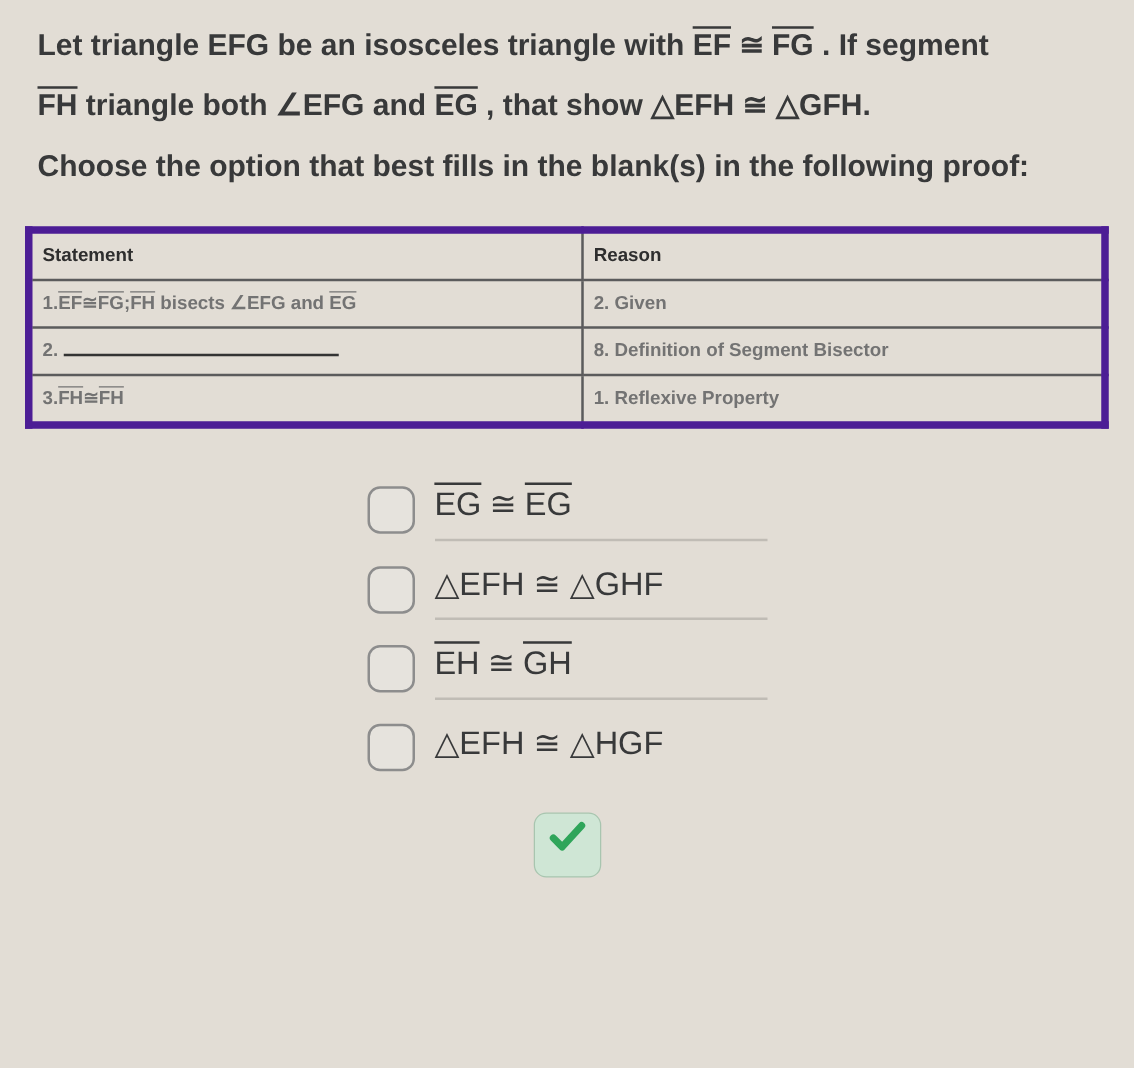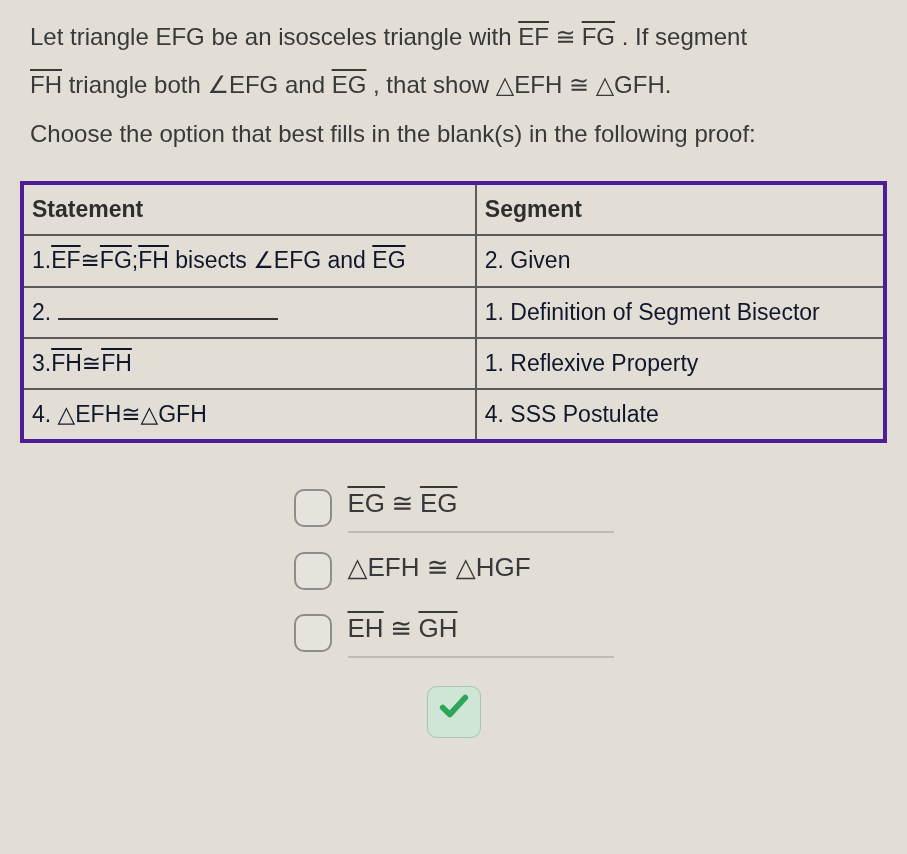--- a/index.html
+++ b/index.html
@@ -7,36 +7,36 @@
       width: 907px;
       height: 854px;
       background: #e2ddd5;
       font-family: Arial, Helvetica, sans-serif;
       color: #38393a;
       font-size: 24px;
       line-height: 1.6;
       padding: 18px 20px 0 20px;
     }
     .problem-text { padding: 0 10px 10px 10px; }
-    .problem-text p { margin-bottom: 10px; }
+    .problem-text p { margin-bottom: 10px; font-weight: bold; }
     .over { text-decoration: overline; }
     .cong { font-family: "Cambria Math","STIXGeneral","Segoe UI Symbol",serif; }
     table.proof {
       width: 100%;
       border-collapse: collapse;
-      border: 4px solid #4c1d95;
+      border: 6px solid #4c1d95;
       margin-top: 8px;
-      font-size: 23px;
+      font-size: 15px;
     }
     table.proof td, table.proof th {
       border: 2px solid #5b5b5c;
       padding: 6px 8px;
       text-align: left;
-      color: #0f172a;
-      font-weight: normal;
+      color: #737373;
+      font-weight: bold;
     }
     table.proof th { font-weight: bold; color: #2e2e2e; }
     .blank { display:inline-block; border-bottom:2px solid #333; min-width:220px; height:1em; vertical-align:baseline; }
     .options {
       margin-top: 40px;
       display:flex;
       flex-direction:column;
       align-items:center;
       gap:14px;
     }
@@ -88,66 +88,64 @@
     <span class="over">EG</span>
     <span>, that show △EFH ≅ △GFH.</span>
   </p>
   <p style="margin-top:2px;">Choose the option that best fills in the blank(s) in the following proof:</p>
 </div>
 
 <table class="proof">
   <tbody>
       <tr>
     <th>Statement</th>
-    <th>Segment</th>
+    <th>Reason</th>
   </tr>
   <tr>
     <td>
       <span>1.</span><span class="over">EF</span><span class="cong">≅</span><span class="over">FG</span><span>;</span><span class="over">FH</span> <span>bisects ∠EFG and</span> <span class="over">EG</span>
     </td>
     <td>2. Given</td>
   </tr>
   <tr>
     <td>
       <span>2.</span>
       <span class="blank"></span>
     </td>
-    <td>1. Definition of Segment Bisector</td>
+    <td>8. Definition of Segment Bisector</td>
   </tr>
   <tr>
     <td>
       <span>3.</span><span class="over">FH</span><span class="cong">≅</span><span class="over">FH</span>
     </td>
     <td>1. Reflexive Property</td>
-  </tr>
-  <tr>
-    <td>
-      <span>4.</span> <span>△EFH≅△GFH</span>
-    </td>
-    <td>4. SSS Postulate</td>
   </tr>
 </tbody>
   </table>
 
 <div class="options">
   <div class="option">
     <div class="checkbox"></div>
     <div class="opt-text">
       <span class="over">EG</span><span class="cong"> ≅ </span><span class="over">EG</span>
     </div>
   </div>
   <div class="option">
     <div class="checkbox"></div>
-    <div class="opt-text noline">△EFH ≅ △HGF</div>
+    <div class="opt-text">△EFH ≅ △GHF</div>
   </div>
   <div class="option">
     <div class="checkbox"></div>
     <div class="opt-text">
       <span class="over">EH</span><span class="cong"> ≅ </span><span class="over">GH</span>
     </div>
+  </div>
+  <div class="option">
+    <div class="checkbox"></div>
+    <div class="opt-text noline">△EFH ≅ △HGF</div>
   </div>
 </div>
 
 <div class="submit-wrap">
   <div class="submit-btn">
     <span>
       <svg viewBox="0 0 24 24" fill="none" stroke="#2fa55a" stroke-width="4" stroke-linecap="round" stroke-linejoin="round">
           <polyline points="4 13 9 18 20 6"></polyline>
         </svg>
     </span>

